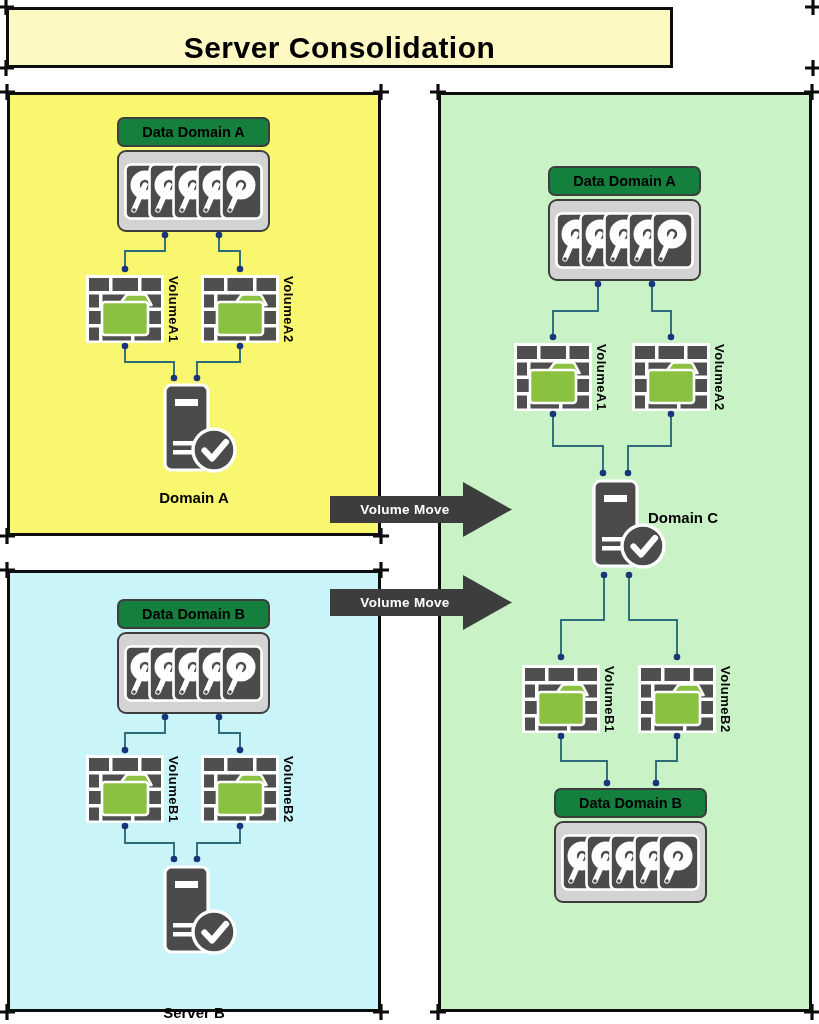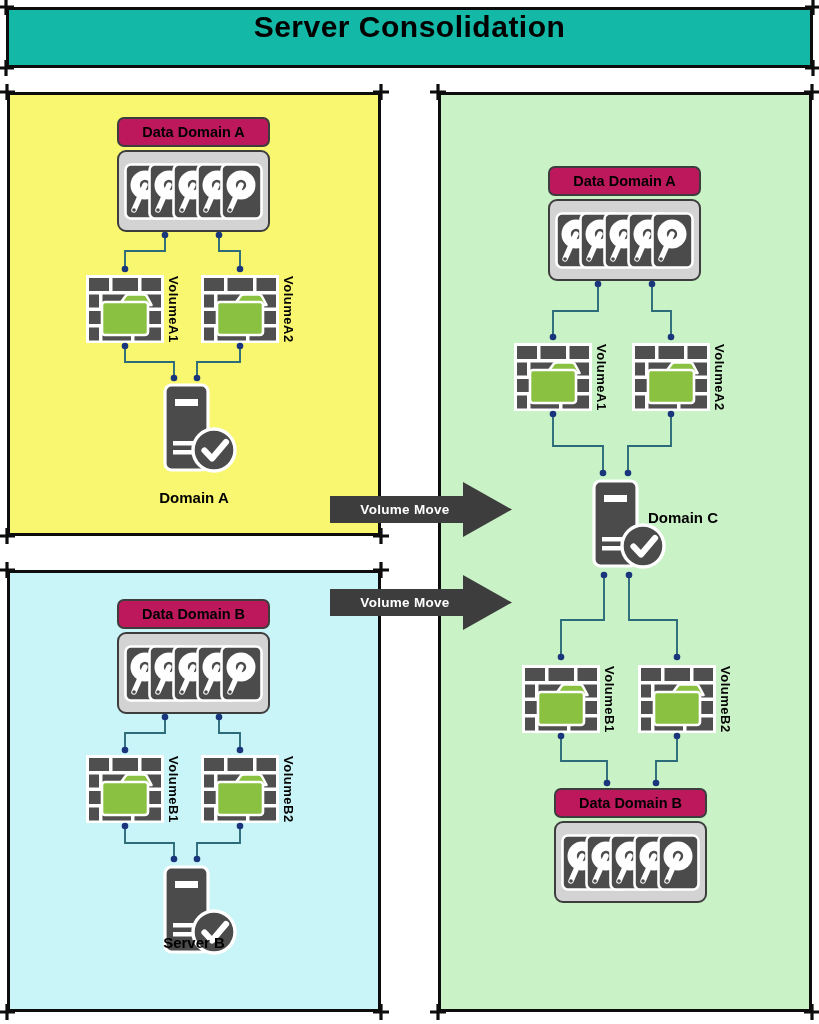--- a/index.html
+++ b/index.html
@@ -1,32 +1,32 @@
 <!DOCTYPE html>
 <html><head>
 <meta charset="utf-8">
 <style>
   html,body{margin:0;padding:0;background:#fff;}
   .stage{
     position:relative;width:819px;height:1024px;background:#fff;overflow:hidden;
     font-family:"Liberation Sans","DejaVu Sans",sans-serif;color:#000;
   }
   .titlebar{
-    position:absolute;left:6px;top:7px;width:807px;height:61px;box-sizing:border-box;
-    background:#14b8a6;border:3.5px solid #0d0d0d;
-    display:flex;align-items:flex-start;justify-content:center;
+    position:absolute;left:6px;top:7px;width:667px;height:61px;box-sizing:border-box;
+    background:#fef9c3;border:3.5px solid #0d0d0d;
+    display:flex;align-items:flex-end;justify-content:center;
   }
   .titlebar span{font-size:30px;font-weight:bold;letter-spacing:.5px;}
   .panel{position:absolute;box-sizing:border-box;border:3.2px solid #0d0d0d;}
   .panel-a{left:7px;top:92px;width:374px;height:444px;background:#f8f76f;}
   .panel-b{left:7px;top:570px;width:374px;height:442px;background:#c9f4f8;}
   .panel-c{left:438px;top:92px;width:374px;height:920px;background:#c9f2c6;}
   .ddbox{
     position:absolute;width:153px;height:30px;box-sizing:border-box;
-    background:#be185d;border:2px solid #3d3d3d;border-radius:7px;
+    background:#15803d;border:2px solid #3d3d3d;border-radius:7px;
     display:flex;align-items:center;justify-content:center;
     font-size:14.5px;font-weight:bold;z-index:3;
   }
   .diskbox{
     position:absolute;width:153px;height:82px;box-sizing:border-box;
     background:#d3d3d3;border:2px solid #3d3d3d;border-radius:9px;
     display:flex;align-items:center;justify-content:center;z-index:3;
   }
   .volicon{position:absolute;width:78px;height:68px;z-index:3;}
   .servericon{position:absolute;width:75px;height:91px;z-index:3;}
@@ -140,21 +140,21 @@
       <use href="#vol"></use>
     </svg>
   <div class="vlabel" style="left:165px;top:755px">VolumeB1</div>
   <svg class="volicon" style="left:201px;top:755px" viewBox="0 0 78 68">
       <use href="#vol"></use>
     </svg>
   <div class="vlabel" style="left:280px;top:755px">VolumeB2</div>
   <svg class="servericon" style="left:163px;top:865px" viewBox="0 0 75 91">
       <use href="#server"></use>
     </svg>
-  <div class="slabel center" style="left:124px;top:934px;width:140px">Server B</div>
+  <div class="slabel center" style="left:124px;top:1004px;width:140px">Server B</div>
 
   <div class="ddbox" style="left:548px;top:166px">
     <span>Data Domain A</span>
   </div>
   <div class="diskbox" style="left:548px;top:199px">
     <svg width="139" height="57" viewBox="0 0 139 57">
         <use href="#diskarray"></use>
       </svg>
   </div>
   <svg class="volicon" style="left:514px;top:343px" viewBox="0 0 78 68">

